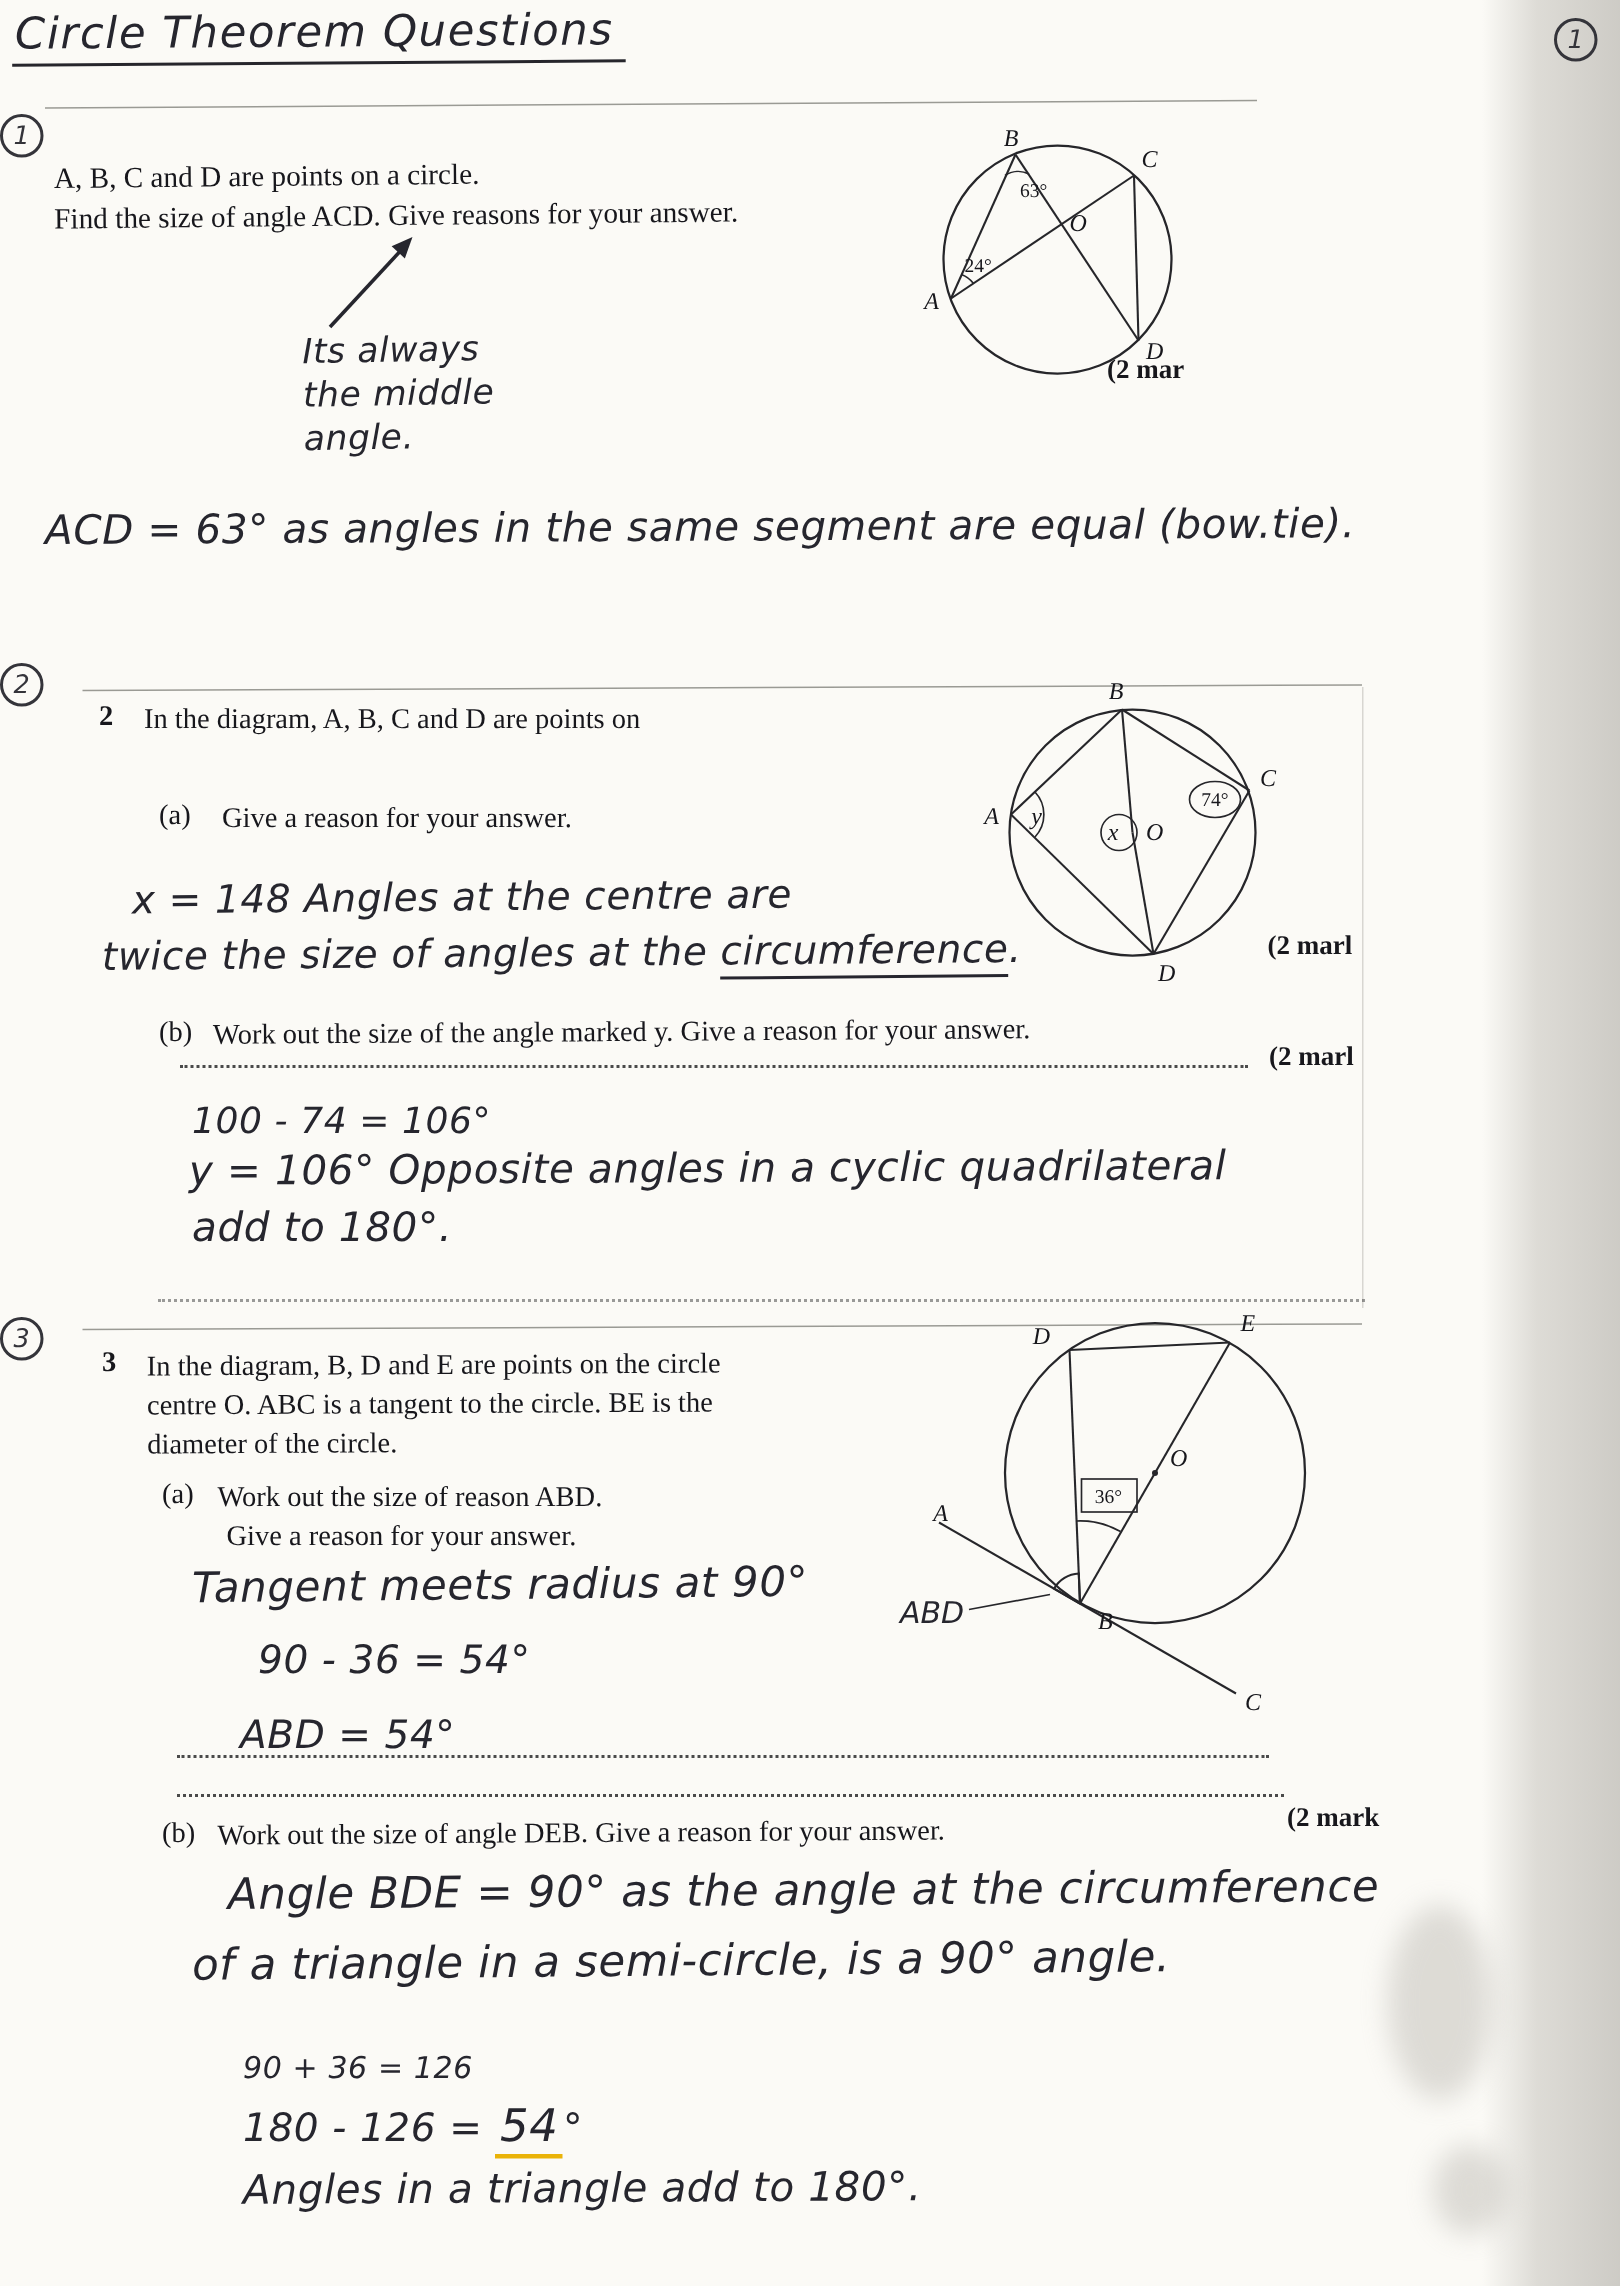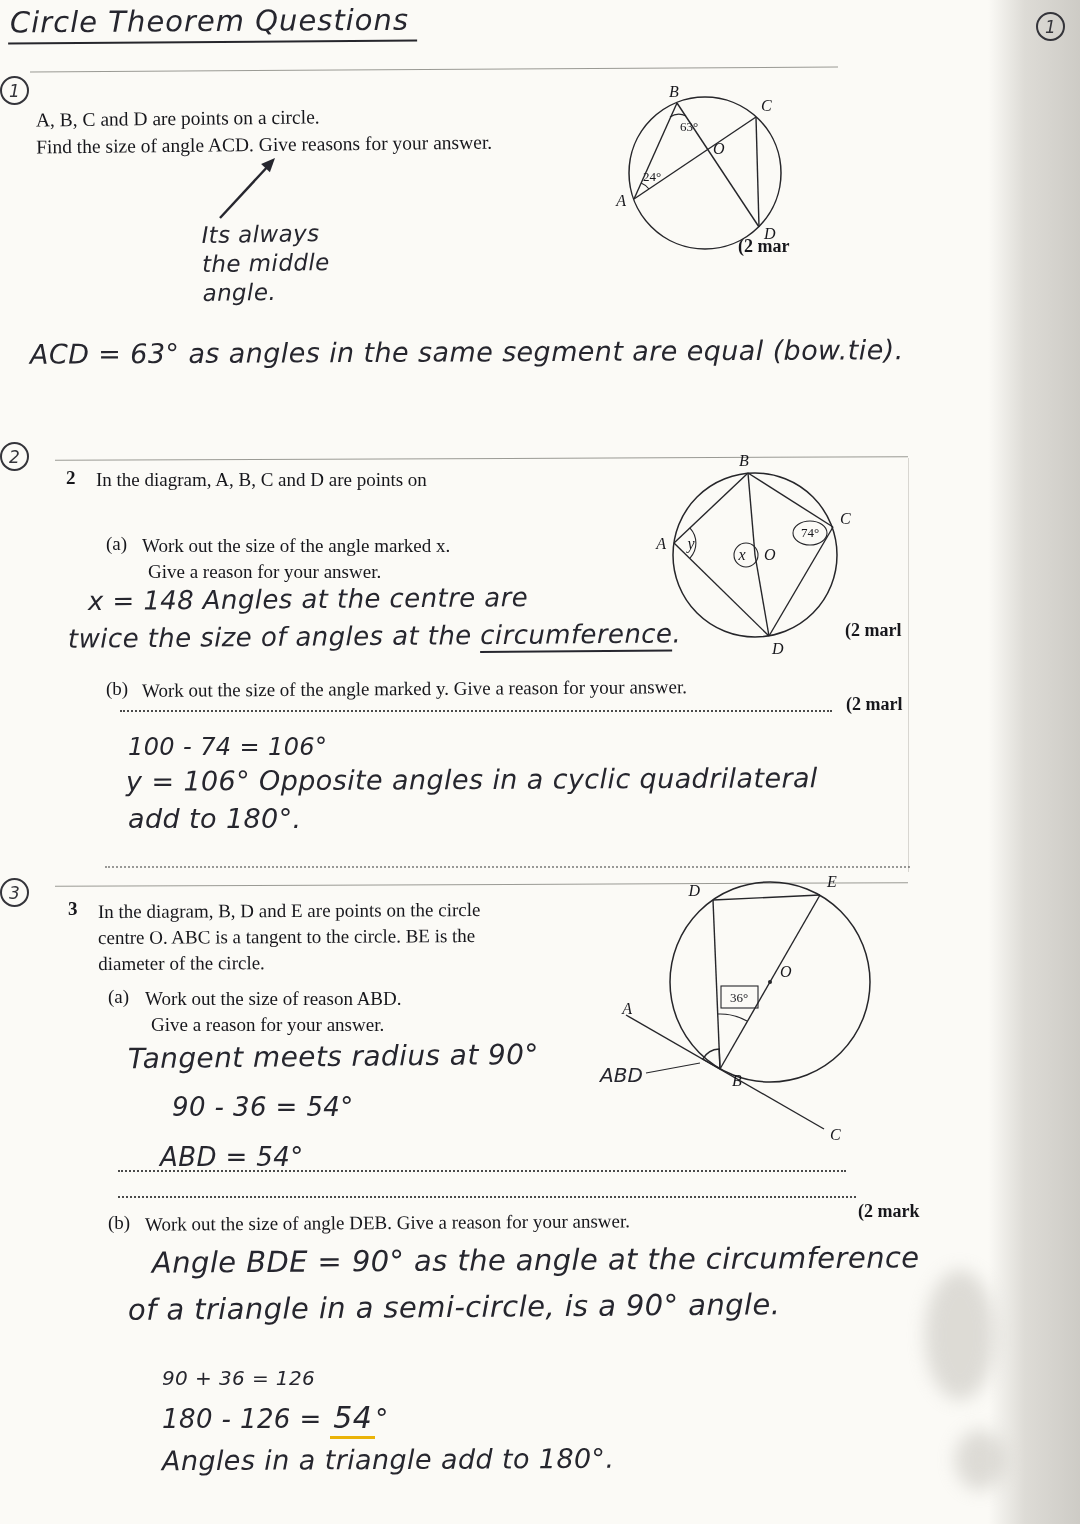--- a/index.html
+++ b/index.html
@@ -84,21 +84,20 @@
     <span>2</span>
   </div>
 
 <div class="abs printb" style="left:66px; top:467px; font-size:19px;">2</div>
 <div class="abs print" style="left:96px; top:467px; font-size:19px; line-height:26px;">
   <div>In the diagram, A, B, C and D are points on</div>
 </div>
 
 <div class="abs print" style="left:106px; top:533px; font-size:19px;">(a)</div>
 <div class="abs print" style="left:142px; top:533px; font-size:19px; line-height:26px;">
-  <div>Work out the size of the angle marked x.</div>
   <div style="margin-left:6px;">Give a reason for your answer.</div>
 </div>
 
 <div class="abs hw" style="left:88px; top:584px; font-size:26px; transform:rotate(-0.5deg);">x = 148    Angles at the centre are</div>
 <div class="abs hw" style="left:68px; top:621px; font-size:26px; transform:rotate(-0.5deg);">
   <span>twice the size of angles at the </span><span class="u2">circumference</span><span>.</span>
 </div>
 
 <svg class="abs diagram" style="left:640px; top:455px;" width="240" height="210" viewBox="0 0 240 210">
   <circle class="main" cx="115" cy="100" r="82"></circle>

